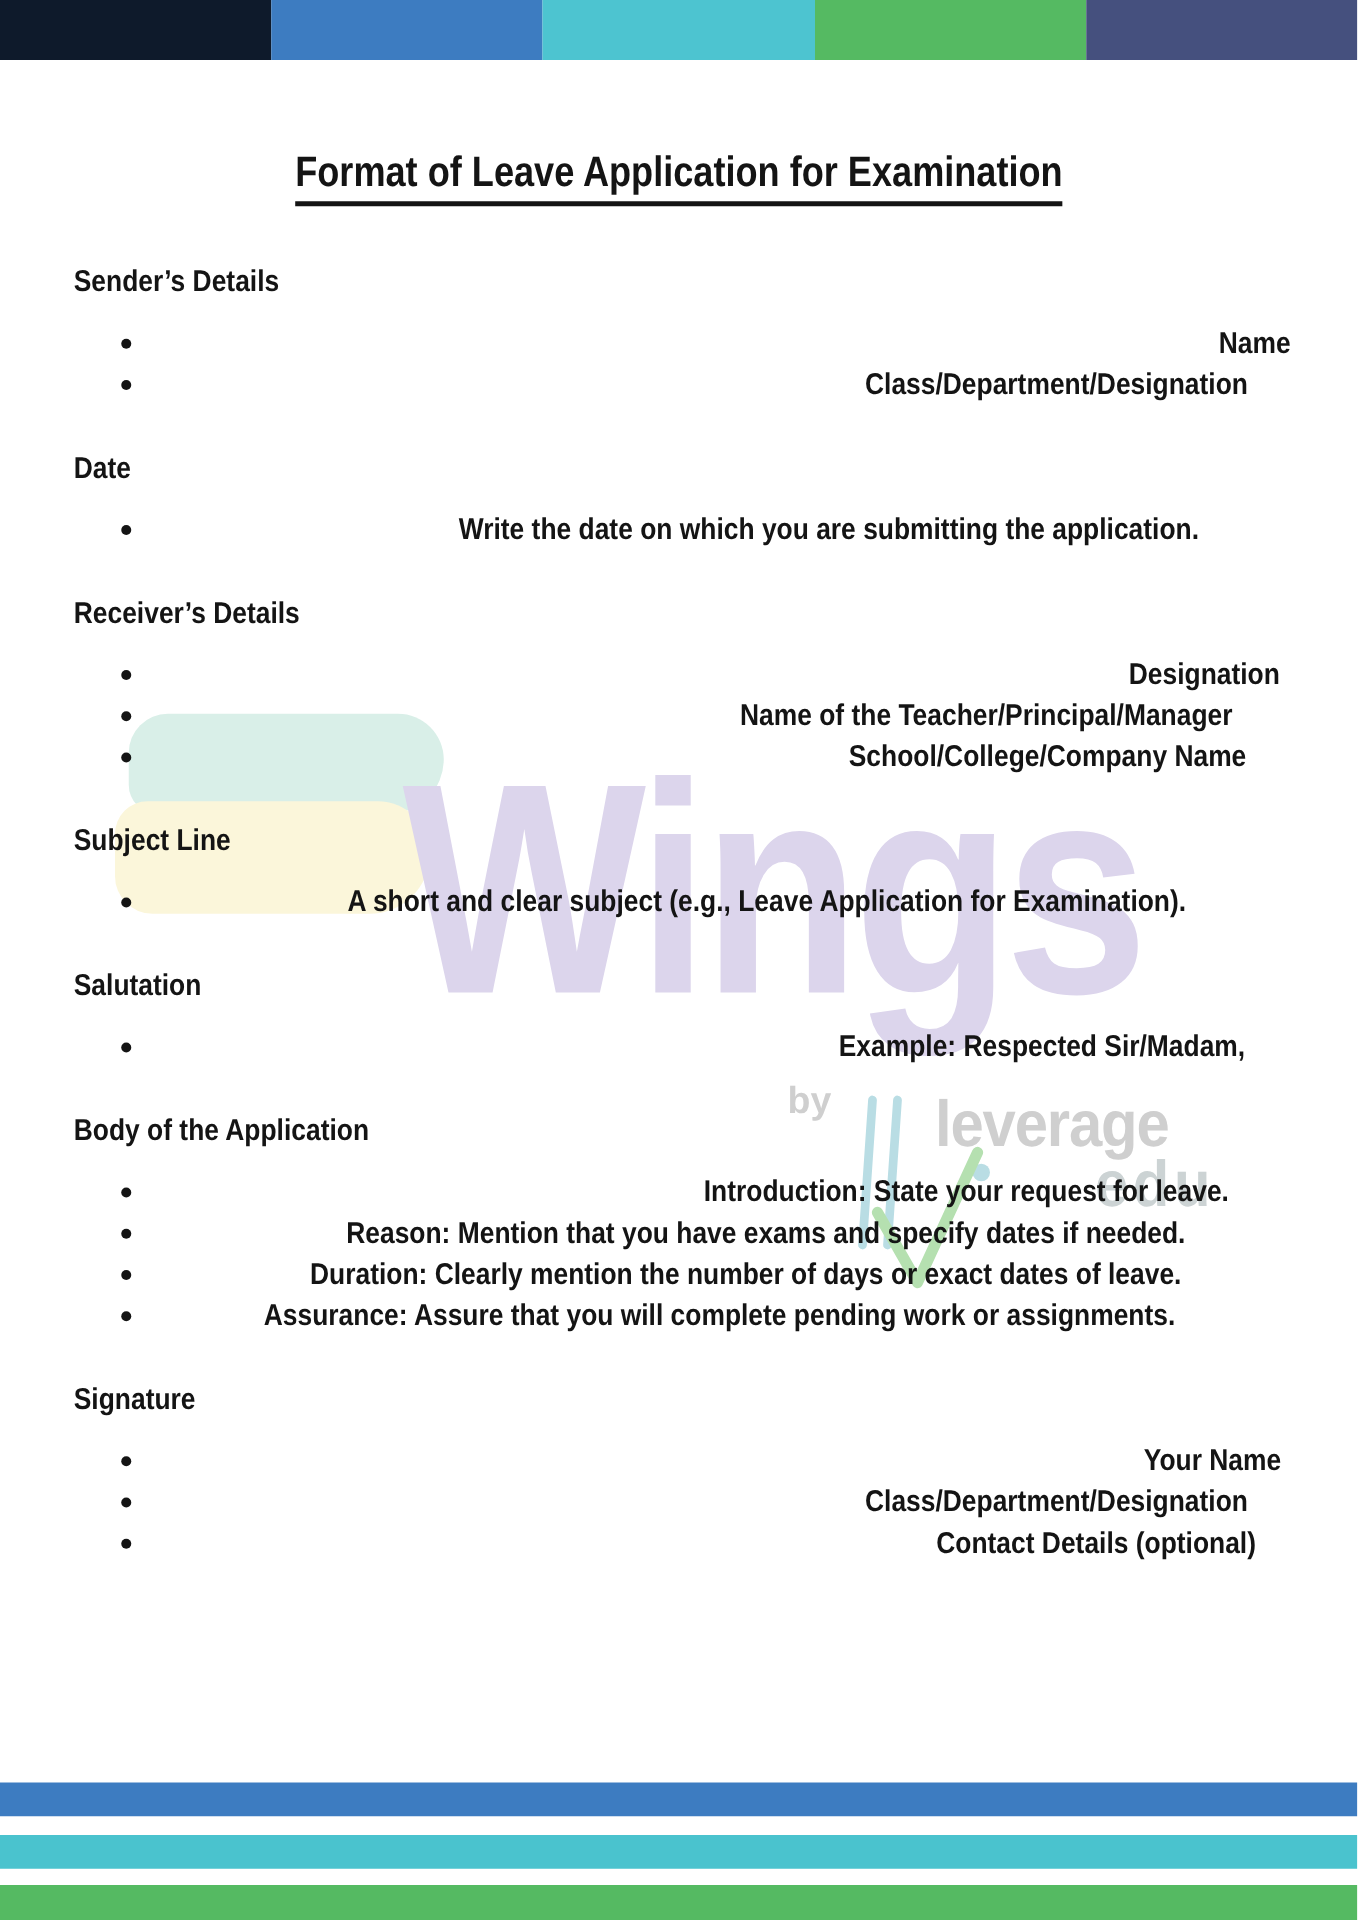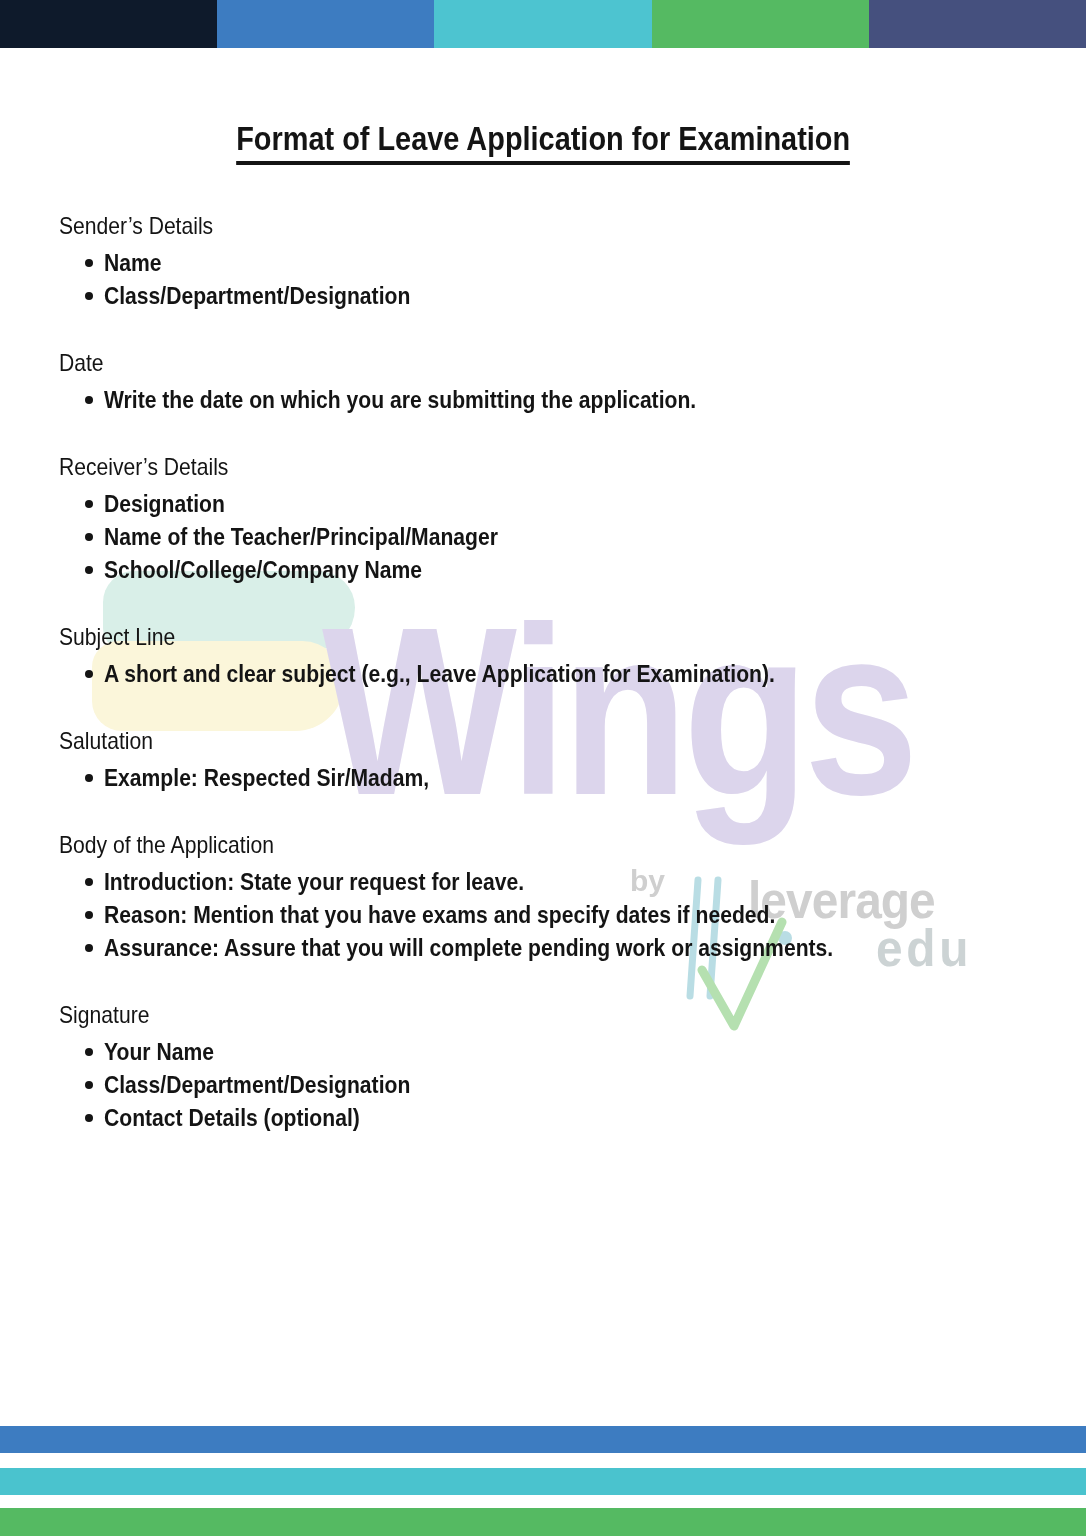--- a/index.html
+++ b/index.html
@@ -43,22 +43,22 @@
     transform:scaleX(0.85);
     border-bottom:4px solid #141414;
     padding-bottom:3px;
     white-space:nowrap;
   }
 
   
   .content{position:absolute;top:209px;left:59px;right:30px;}
   .section{margin-top:34px;}
   .section:first-child{margin-top:0;}
-  .section h2{margin:0;font-size:24px;line-height:33px;font-weight:normal;}
-  .section ul{list-style:none;margin:4px;padding:0;}
+  .section h2{margin:0;font-size:24px;line-height:33px;font-weight:bold;}
+  .section ul{list-style:none;margin:16px;padding:0;text-align:right;}
   .section li{
     position:relative;
     padding-left:41px;
     font-size:24px;line-height:33px;font-weight:bold;
   }
   .section li::before{
     content:"";
     position:absolute;left:22px;top:13px;
     width:8px;height:8px;border-radius:50%;
     background:#141414;
@@ -131,20 +131,21 @@
         <h2><span class="squeeze">Salutation</span></h2>
         <ul>
           <li><span class="squeeze">Example: Respected Sir/Madam,</span></li>
         </ul>
       </div>
       <div class="section">
         <h2><span class="squeeze">Body of the Application</span></h2>
         <ul>
           <li><span class="squeeze">Introduction: State your request for leave.</span></li>
           <li><span class="squeeze">Reason: Mention that you have exams and specify dates if needed.</span></li>
+          <li><span class="squeeze">Duration: Clearly mention the number of days or exact dates of leave.</span></li>
           <li><span class="squeeze">Assurance: Assure that you will complete pending work or assignments.</span></li>
         </ul>
       </div>
       <div class="section">
         <h2><span class="squeeze">Signature</span></h2>
         <ul>
           <li><span class="squeeze">Your Name</span></li>
           <li><span class="squeeze">Class/Department/Designation</span></li>
           <li><span class="squeeze">Contact Details (optional)</span></li>
         </ul>

